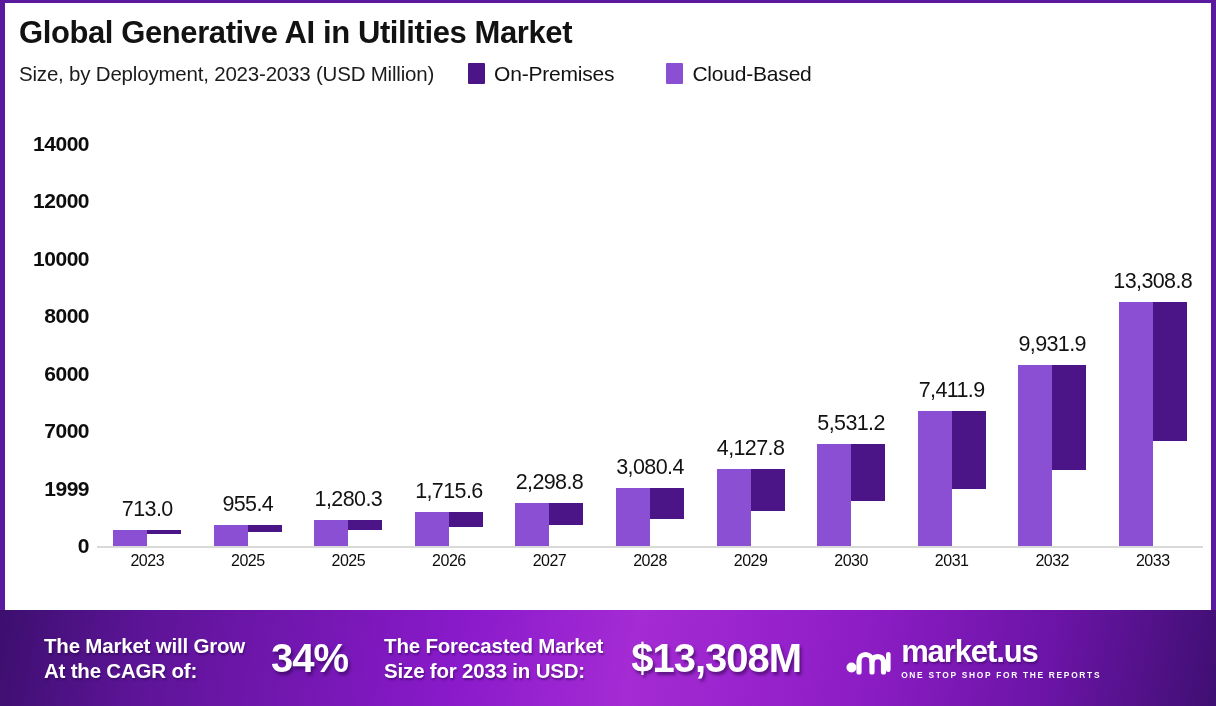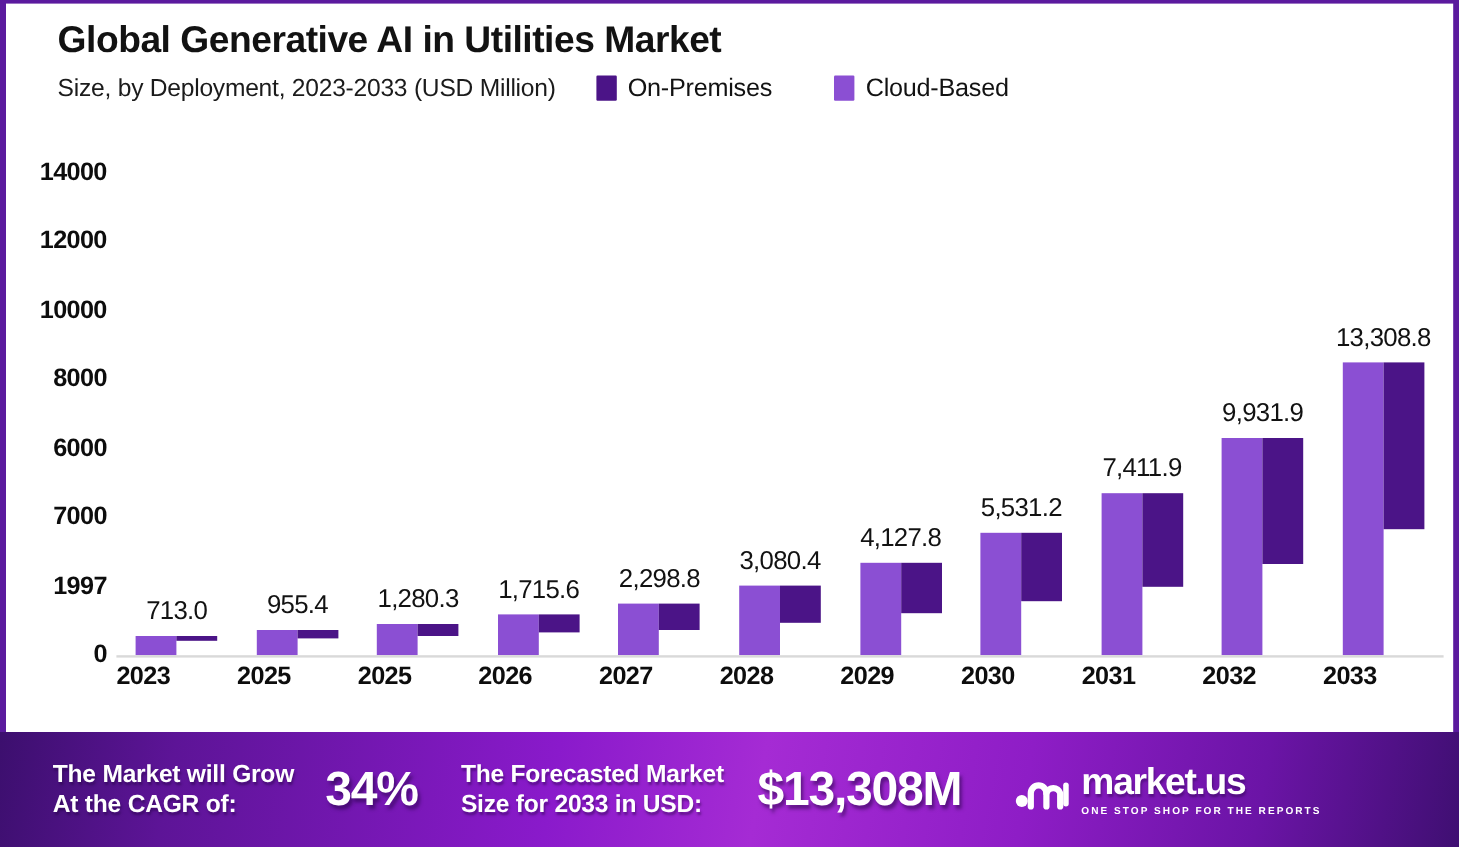--- a/index.html
+++ b/index.html
@@ -12,21 +12,21 @@
   #infographic {
     position: relative;
     width: 1216px; height: 706px;
     background: #ffffff;
     border-left: 5px solid #5B1A9E;
     border-right: 5px solid #5B1A9E;
     border-top: 3px solid #5B1A9E;
   }
 
   
-  .header { padding: 12px 0 0 43px; }
+  .header { padding: 12px 0 0 14px; }
   .chart-title {
     font-size: 31px;
     font-weight: 800;
     letter-spacing: -0.4px;
     color: #121212;
     line-height: 1.15;
     white-space: nowrap;
   }
   .subrow {
     display: flex;
@@ -124,22 +124,23 @@
     white-space: nowrap;
   }
   .x-axis {
     position: absolute;
     left: 92px; top: 444px;
     right: 8px; height: 40px;
     display: flex;
   }
   .x-tick {
     flex: 1 1 0;
-    font-size: 21px;
-    font-weight: 700;
+    text-align: center;
+    font-size: 16px;
+    font-weight: 400;
     color: #0d0d0d;
     letter-spacing: -0.5px;
   }
 
   
   .banner {
     position: absolute;
     left: -5px; right: -5px;
     bottom: 0;
     height: 96px;
@@ -213,21 +214,21 @@
           <span class="legend-swatch" style="background:#8B4FD3"></span>
           <span class="legend-label">Cloud-Based</span>
         </div>
       </div>
     </div>
   </div>
 
   <div class="plot-area">
     <div class="y-axis" id="y-axis">
         <div class="y-tick" style="top: 438px;">0</div>
-        <div class="y-tick" style="top: 380.571px;">1997</div>
+        <div class="y-tick" style="top: 380.571px;">1999</div>
         <div class="y-tick" style="top: 323.143px;">7000</div>
         <div class="y-tick" style="top: 265.714px;">6000</div>
         <div class="y-tick" style="top: 208.286px;">8000</div>
         <div class="y-tick" style="top: 150.857px;">10000</div>
         <div class="y-tick" style="top: 93.4286px;">12000</div>
         <div class="y-tick" style="top: 36px;">14000</div>
       </div>
     <div class="bars-wrap">
       <div class="bars" id="bars">
           <div class="bar-col">

